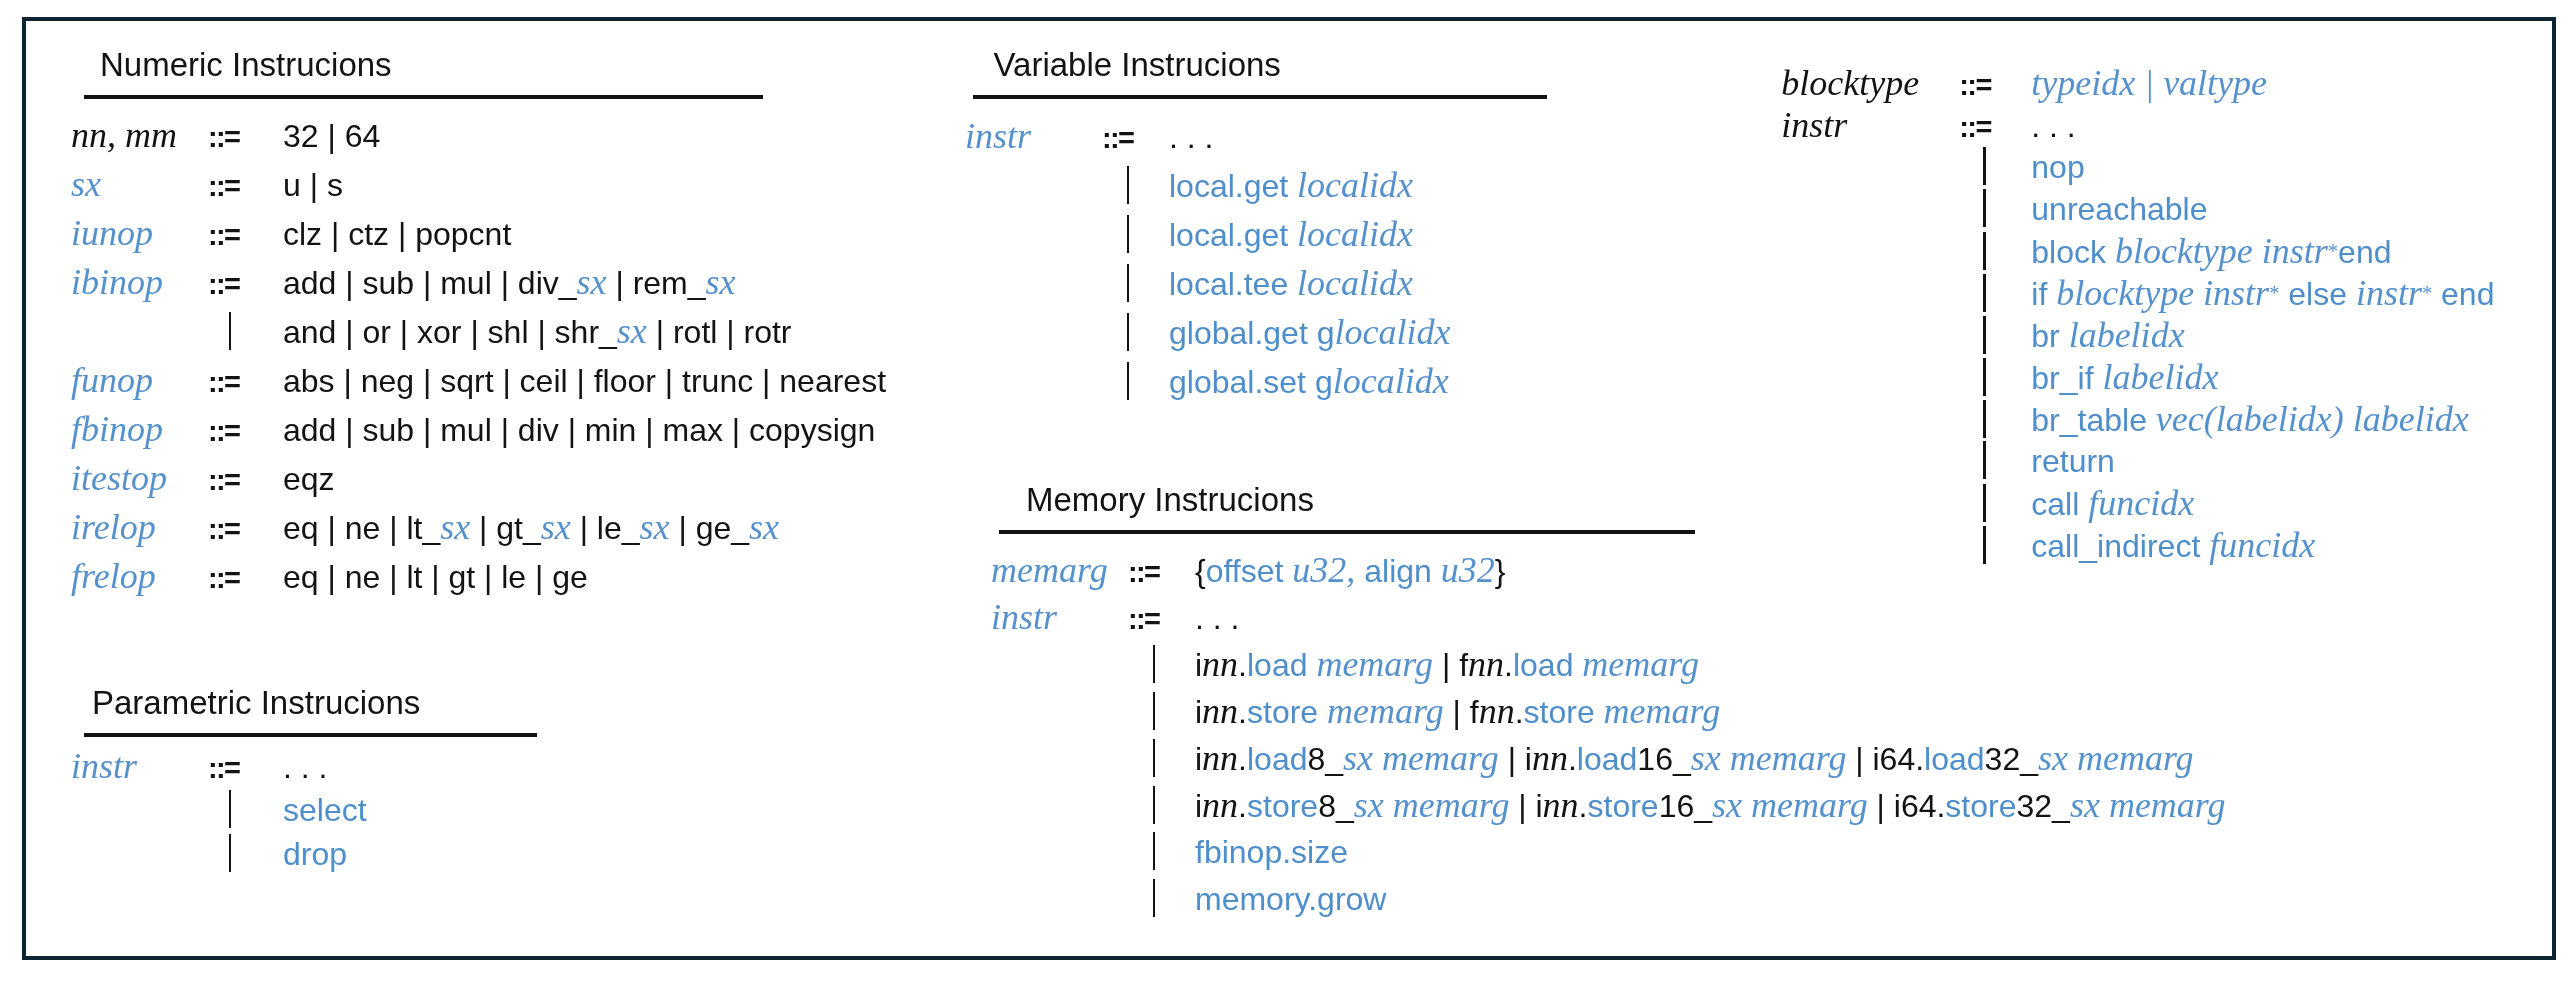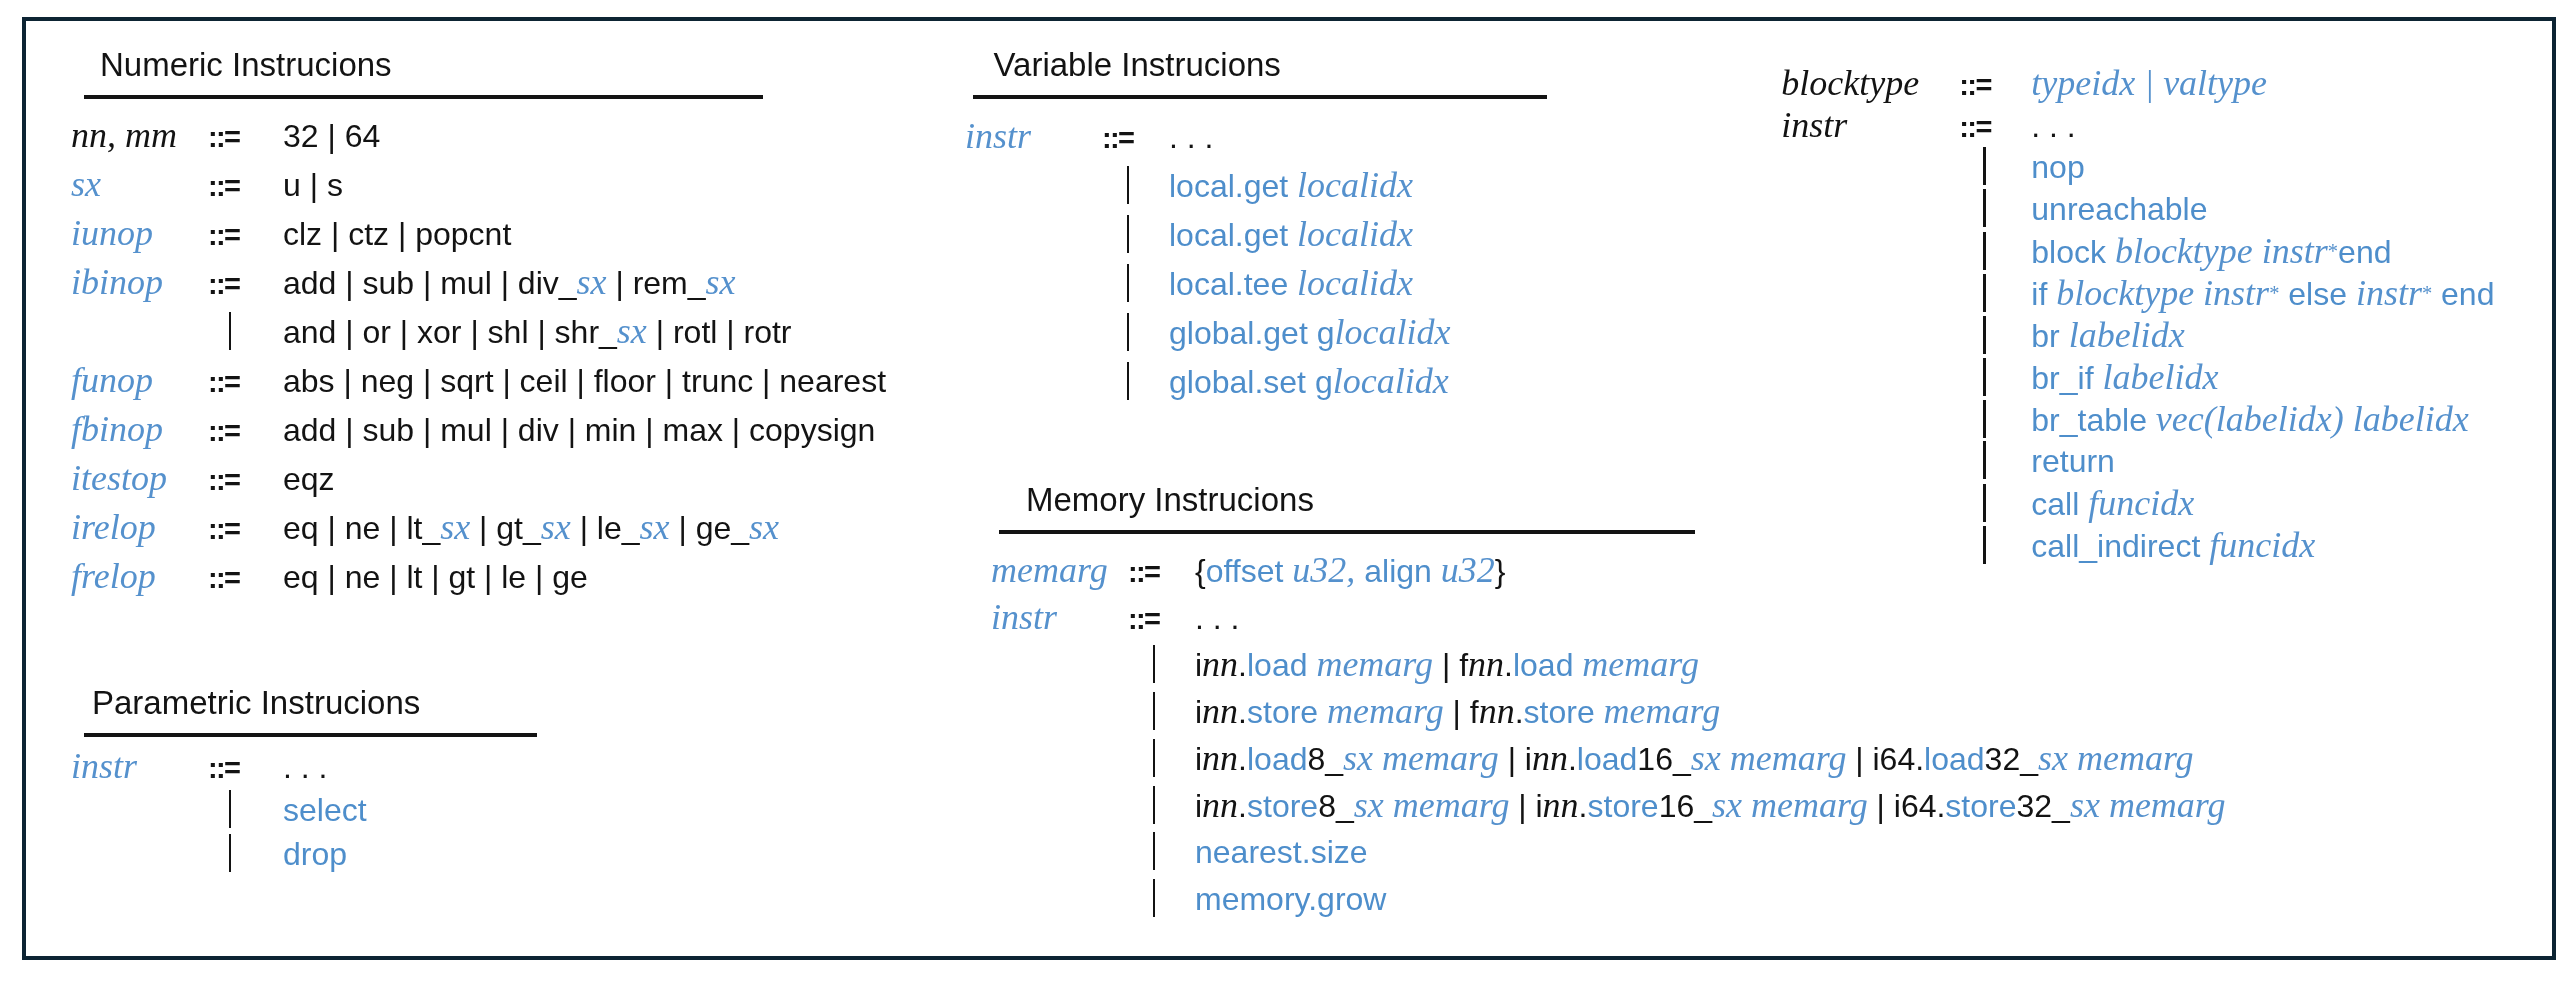--- a/index.html
+++ b/index.html
@@ -83,21 +83,21 @@
 
 <div class="section" id="sec-memory">
   <span class="sec-title">Memory Instrucions</span>
   <div class="rows">
       <div class="row"><span class="lhs"><span class="tk tk-vi">memarg</span></span><span class="opc"><span class="op">::=</span></span><span><span class="tk tk-kb">{</span><span class="tk tk-kw">offset </span><span class="tk tk-vi">u32</span><span class="tk tk-vi">, </span><span class="tk tk-kw">align </span><span class="tk tk-vi">u32</span><span class="tk tk-kb">}</span></span></div>
       <div class="row"><span class="lhs"><span class="tk tk-vi">instr</span></span><span class="opc"><span class="op">::=</span></span><span><span class="tk tk-kb">. . .</span></span></div>
       <div class="row"><span class="lhs">​</span><span class="opc"><span class="alt-bar"></span></span><span><span class="tk tk-kb">i</span><span class="tk tk-bi">nn</span><span class="tk tk-kb">.</span><span class="tk tk-kw">load </span><span class="tk tk-vi">memarg</span><span class="tk tk-kb"> | f</span><span class="tk tk-bi">nn</span><span class="tk tk-kb">.</span><span class="tk tk-kw">load </span><span class="tk tk-vi">memarg</span></span></div>
       <div class="row"><span class="lhs">​</span><span class="opc"><span class="alt-bar"></span></span><span><span class="tk tk-kb">i</span><span class="tk tk-bi">nn</span><span class="tk tk-kb">.</span><span class="tk tk-kw">store </span><span class="tk tk-vi">memarg</span><span class="tk tk-kb"> | f</span><span class="tk tk-bi">nn</span><span class="tk tk-kb">.</span><span class="tk tk-kw">store </span><span class="tk tk-vi">memarg</span></span></div>
       <div class="row"><span class="lhs">​</span><span class="opc"><span class="alt-bar"></span></span><span><span class="tk tk-kb">i</span><span class="tk tk-bi">nn</span><span class="tk tk-kb">.</span><span class="tk tk-kw">load</span><span class="tk tk-kb">8_</span><span class="tk tk-vi">sx</span><span class="tk tk-vi"> memarg</span><span class="tk tk-kb"> | i</span><span class="tk tk-bi">nn</span><span class="tk tk-kb">.</span><span class="tk tk-kw">load</span><span class="tk tk-kb">16_</span><span class="tk tk-vi">sx</span><span class="tk tk-vi"> memarg</span><span class="tk tk-kb"> | i64.</span><span class="tk tk-kw">load</span><span class="tk tk-kb">32_</span><span class="tk tk-vi">sx</span><span class="tk tk-vi"> memarg</span></span></div>
       <div class="row"><span class="lhs">​</span><span class="opc"><span class="alt-bar"></span></span><span><span class="tk tk-kb">i</span><span class="tk tk-bi">nn</span><span class="tk tk-kb">.</span><span class="tk tk-kw">store</span><span class="tk tk-kb">8_</span><span class="tk tk-vi">sx</span><span class="tk tk-vi"> memarg</span><span class="tk tk-kb"> | i</span><span class="tk tk-bi">nn</span><span class="tk tk-kb">.</span><span class="tk tk-kw">store</span><span class="tk tk-kb">16_</span><span class="tk tk-vi">sx</span><span class="tk tk-vi"> memarg</span><span class="tk tk-kb"> | i64.</span><span class="tk tk-kw">store</span><span class="tk tk-kb">32_</span><span class="tk tk-vi">sx</span><span class="tk tk-vi"> memarg</span></span></div>
-      <div class="row"><span class="lhs">​</span><span class="opc"><span class="alt-bar"></span></span><span><span class="tk tk-kw">nearest.size</span></span></div>
+      <div class="row"><span class="lhs">​</span><span class="opc"><span class="alt-bar"></span></span><span><span class="tk tk-kw">fbinop.size</span></span></div>
       <div class="row"><span class="lhs">​</span><span class="opc"><span class="alt-bar"></span></span><span><span class="tk tk-kw">memory.grow</span></span></div>
     </div>
 </div>
 
 <div class="section" id="sec-control">
   <div class="rows">
       <div class="row"><span class="lhs"><span class="tk tk-bi">blocktype</span></span><span class="opc"><span class="op">::=</span></span><span><span class="tk tk-vi">typeidx | valtype</span></span></div>
       <div class="row"><span class="lhs"><span class="tk tk-bi">instr</span></span><span class="opc"><span class="op">::=</span></span><span><span class="tk tk-kb">. . .</span></span></div>
       <div class="row"><span class="lhs">​</span><span class="opc"><span class="alt-bar"></span></span><span><span class="tk tk-kw">nop</span></span></div>
       <div class="row"><span class="lhs">​</span><span class="opc"><span class="alt-bar"></span></span><span><span class="tk tk-kw">unreachable</span></span></div>

